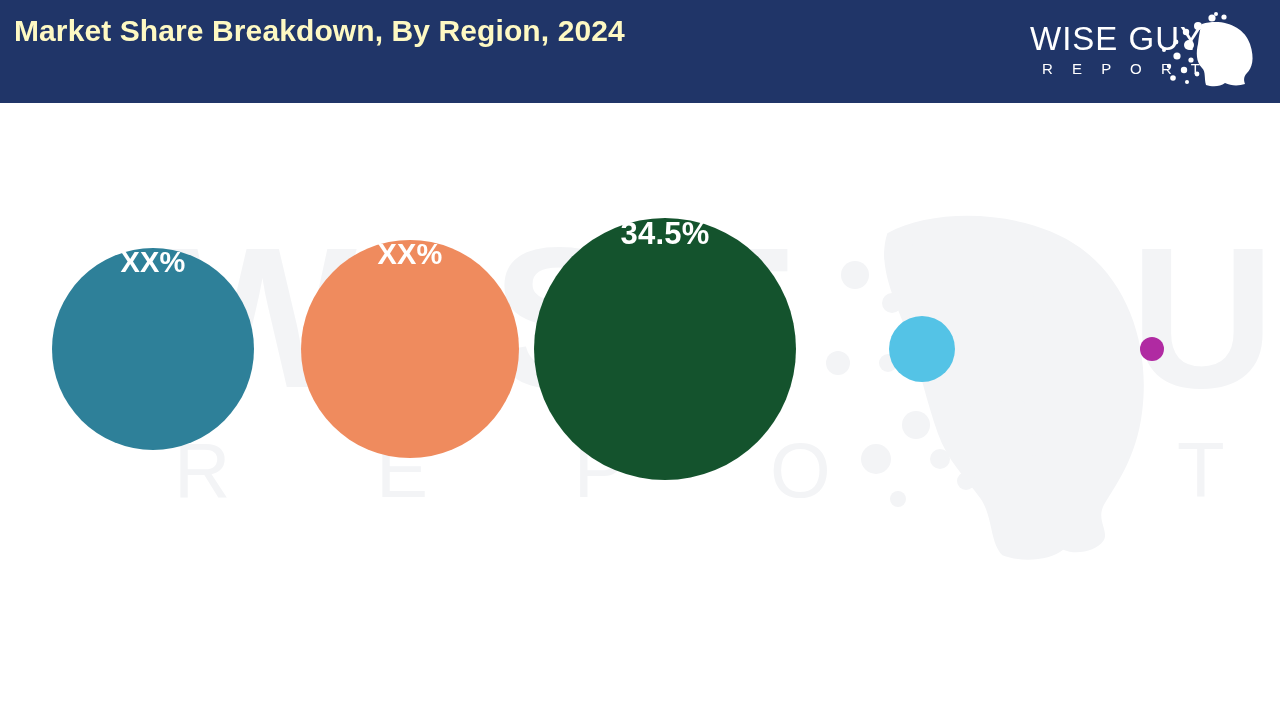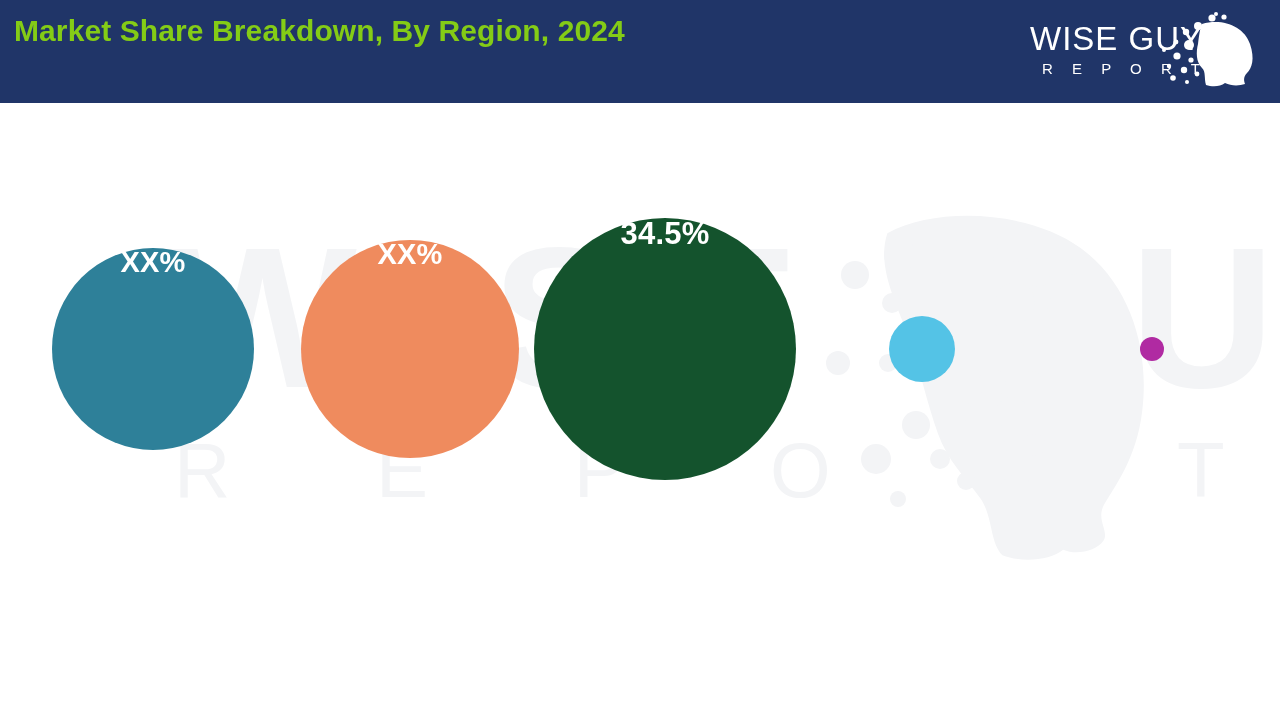--- a/index.html
+++ b/index.html
@@ -10,21 +10,21 @@
   }
   .page { position:relative; width:1280px; height:720px; background:#ffffff; }
 
   
   .header {
     position:absolute; left:0; top:0; width:1280px; height:103px;
     background:#203568;
   }
   .header-title {
     position:absolute; left:14px; top:14px;
-    font-size:30px; font-weight:bold; color:#84cc16;
+    font-size:30px; font-weight:bold; color:#fef9c3;
     letter-spacing:0.1px; white-space:nowrap;
   }
   
   .logo { position:absolute; right:14px; top:12px; width:240px; height:80px; }
   .logo svg { display:block; }
 
   
   .chart-area {
     position:absolute; left:0; top:103px; width:1280px; height:617px;
     background:#ffffff; overflow:hidden;

